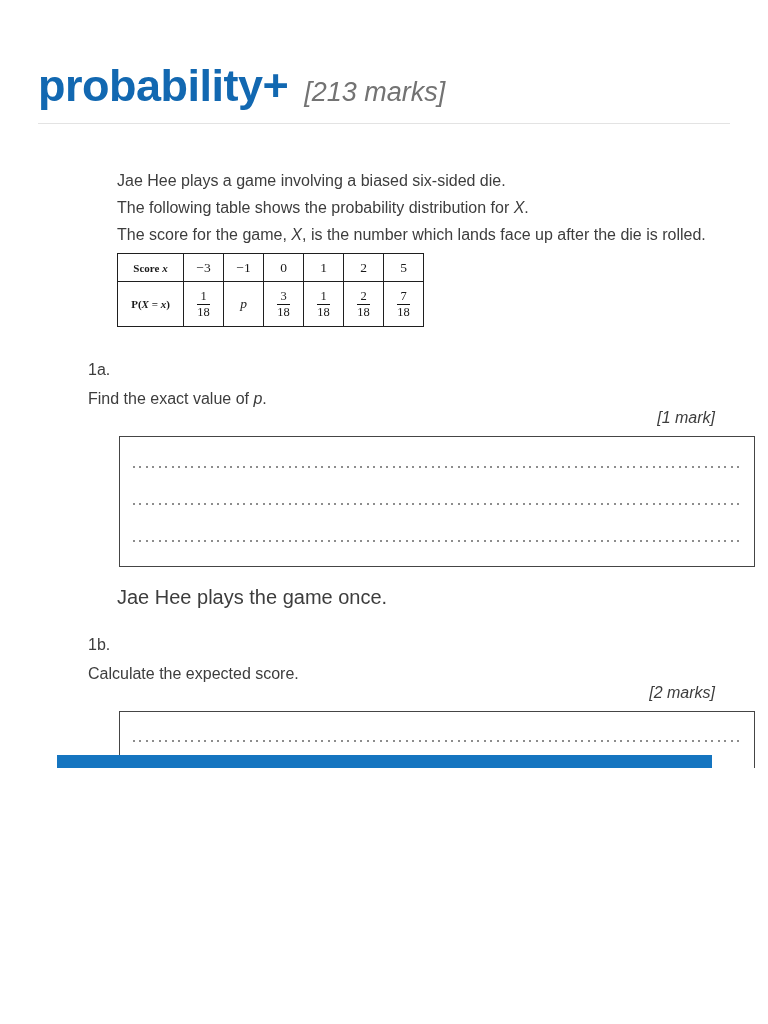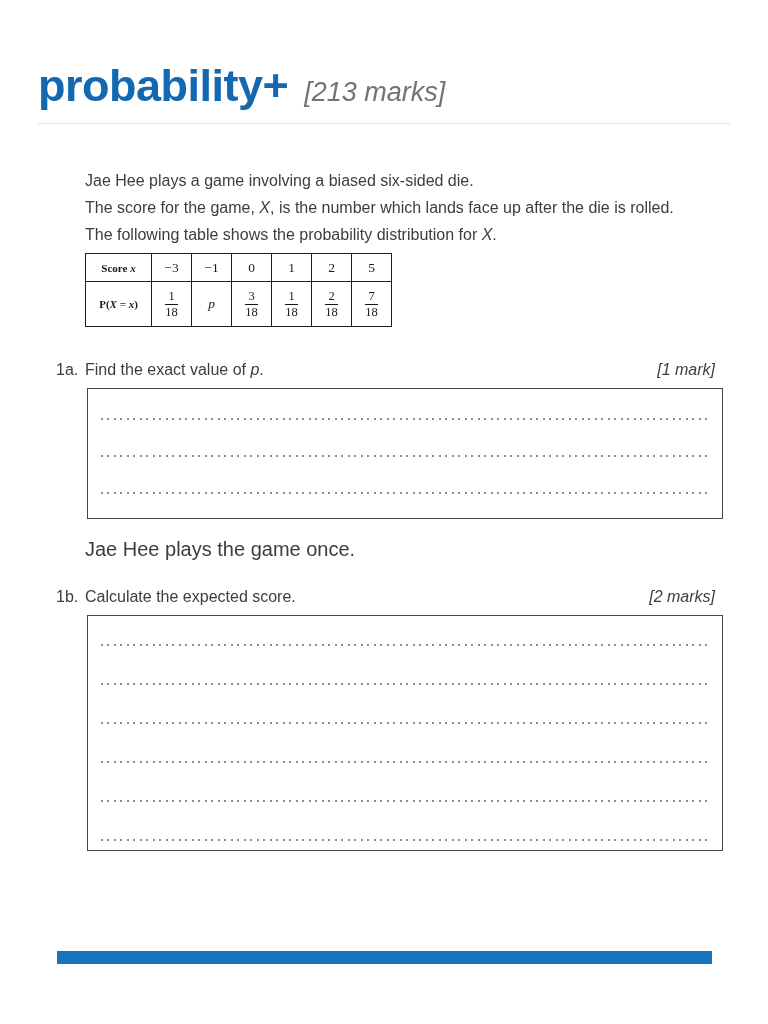--- a/index.html
+++ b/index.html
@@ -1,20 +1,20 @@
 <!DOCTYPE html>
 <html><head>
 <meta charset="utf-8">
 <style>
   * { box-sizing: border-box; margin: 0; padding: 0; }
   html, body { background: #ffffff; }
   .page {
     position: relative;
     width: 768px;
-    height: 964px;
+    height: 768px;
     background: #ffffff;
     overflow: hidden;
     font-family: "Liberation Sans", sans-serif;
     color: #3d3d3d;
   }
   
   .header { padding: 62px 38px 0 38px; }
   .title-line { display: flex; align-items: baseline; line-height: 1.05; }
   .doc-title {
     color: #1268b1;
@@ -27,21 +27,21 @@
     font-size: 27px;
     font-style: italic;
     color: #737373;
   }
   .rule {
     border: none;
     border-top: 1px solid #e3e3e3;
     margin: 14px 38px 0 38px;
   }
   
-  .content { padding: 46px 53px 0 56px; }
+  .content { padding: 46px 53px 0 88px; }
   .indent { margin-left: 29px; }
   .intro p {
     font-size: 16px;
     line-height: 21px;
     margin-bottom: 6px;
     max-width: 592px;
   }
   .var { font-style: italic; }
   
   .prob-table {
@@ -69,20 +69,21 @@
   }
   .frac .num { border-bottom: 1px solid #111; padding: 0 3px; }
   .frac .den { padding: 0 3px; }
   .pvar { font-style: italic; font-size: 13.5px; }
   
   .question-row {
     display: flex;
     align-items: baseline;
     font-size: 16px;
     line-height: 19px;
+    flex-direction: column;
   }
   .q1a { margin-top: 33px; }
   .q1b { margin-top: 27px; }
   .qnum { width: 29px; flex: 0 0 29px; }
   .qtext { flex: 1 1 auto; }
   .qmarks { margin-left: auto; font-style: italic; white-space: nowrap; }
   
   .answer-box {
     margin-top: 9px;
     margin-left: 31px;
@@ -125,22 +126,22 @@
       <span class="doc-title">probability+</span>
       <span class="doc-marks">[213 marks]</span>
     </div>
   </div>
   <hr class="rule">
 
   <div class="content">
 
     <div class="intro indent">
       <p>Jae Hee plays a game involving a biased six-sided die.</p>
+      <p><span>The following table shows the probability distribution for </span><span class="var">X</span><span>.</span></p>
       <p><span>The score for the game, </span><span class="var">X</span><span>, is the number which lands face up after the die is rolled.</span></p>
-      <p><span>The following table shows the probability distribution for </span><span class="var">X</span><span>.</span></p>
     </div>
 
     <table class="prob-table indent">
       <tbody>
           <tr class="r1">
         <th class="label-cell"><span>Score</span>&nbsp;<span class="var">x</span></th>
         <td class="val-cell">−3</td>
         <td class="val-cell">−1</td>
         <td class="val-cell">0</td>
         <td class="val-cell">1</td>

